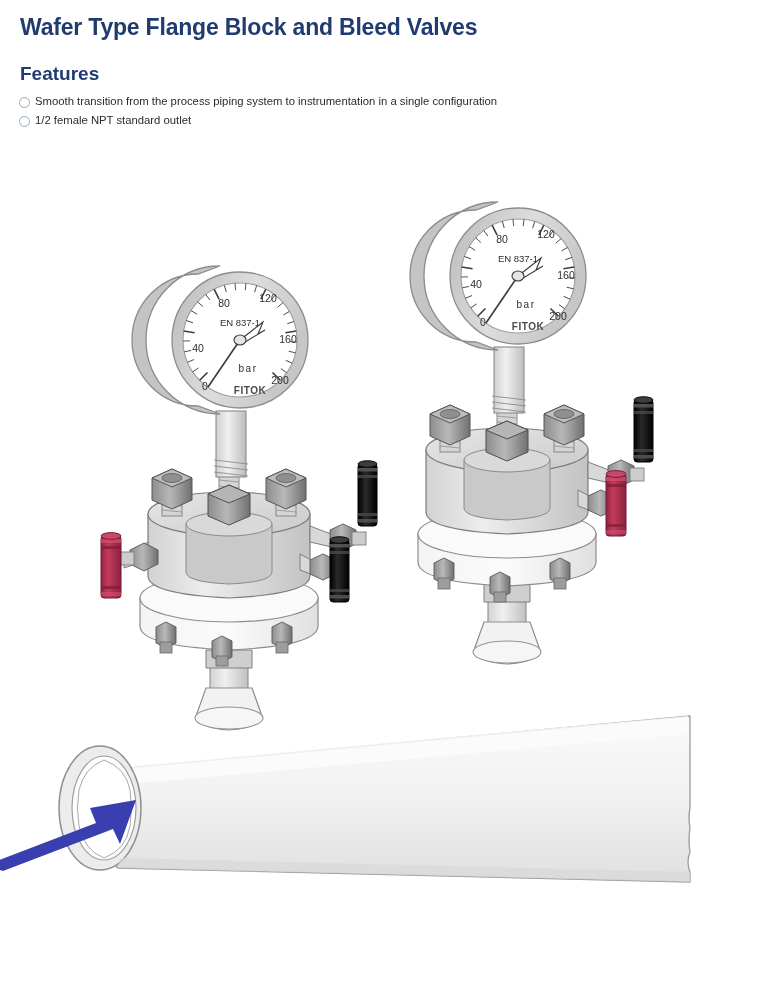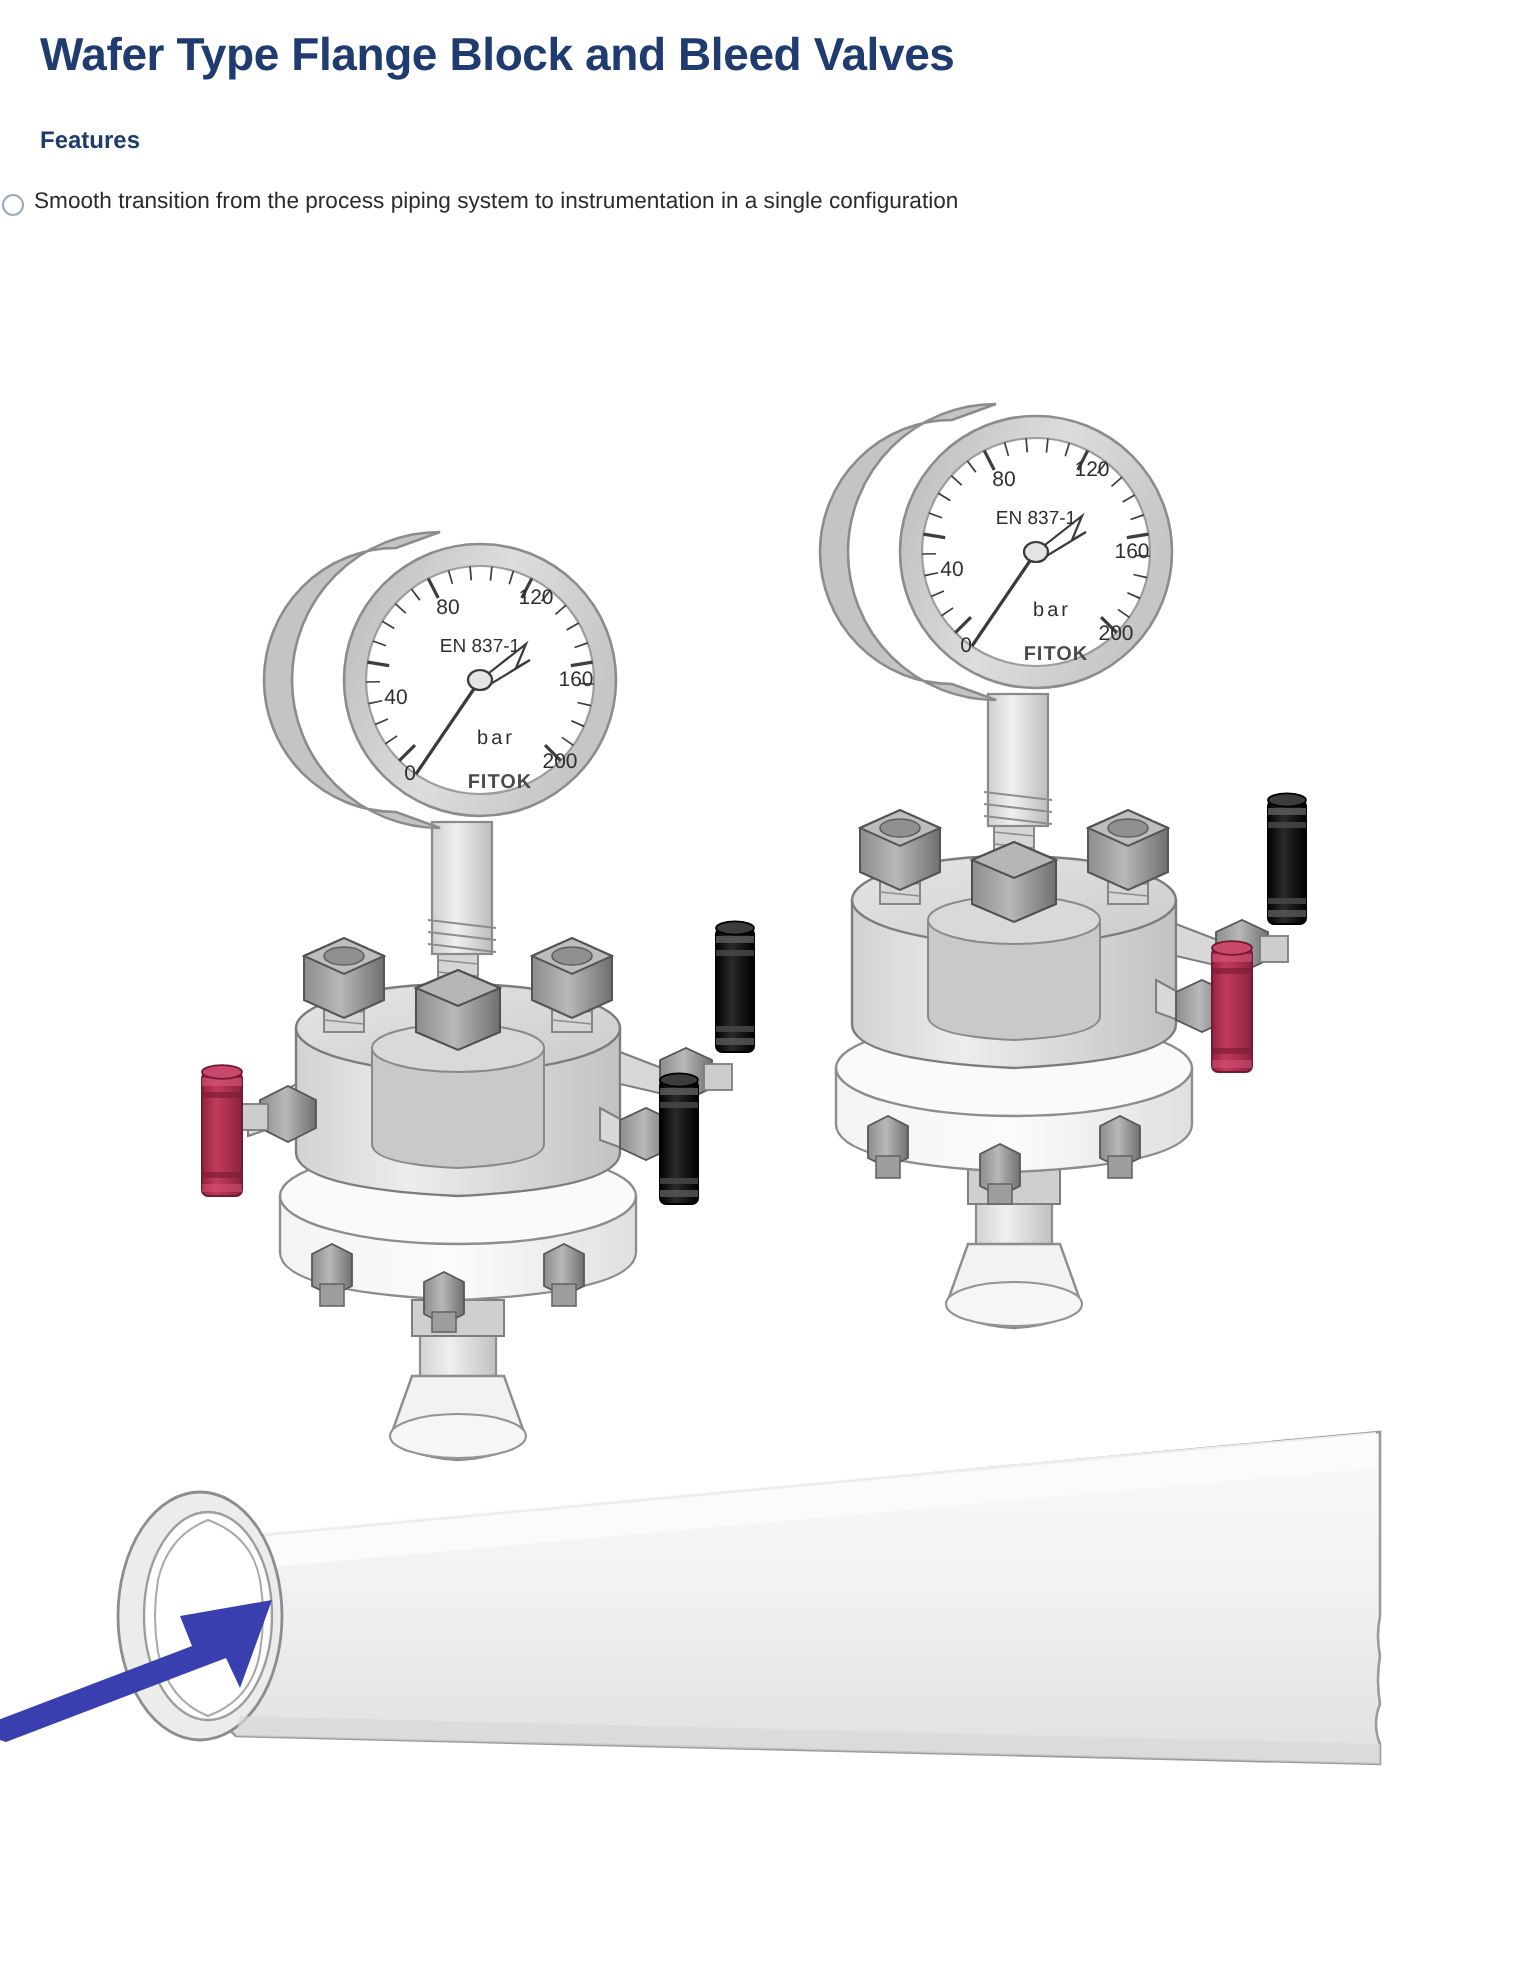--- a/index.html
+++ b/index.html
@@ -28,27 +28,27 @@
     font-size: 23px;
     font-weight: bold;
     color: #1f3b70;
     letter-spacing: -0.2px;
     white-space: nowrap;
   }
   .features-heading {
     position: absolute;
     left: 20px;
     top: 63px;
-    font-size: 12px;
+    font-size: 19px;
     font-weight: bold;
     color: #1f3b70;
   }
   .features-list {
     position: absolute;
-    left: 1px;
+    left: 19px;
     top: 94px;
     width: 700px;
   }
   .feature-item {
     display: flex;
     align-items: flex-start;
     margin-bottom: 3px;
     height: 16px;
   }
   .bullet-icon {
@@ -82,20 +82,24 @@
 <div class="page">
 
   <div class="page-title">Wafer Type Flange Block and Bleed Valves</div>
 
   <div class="features-heading">Features</div>
 
   <div class="features-list">
     <div class="feature-item">
       <span class="bullet-icon"></span>
       <span class="feature-text">Smooth transition from the process piping system to instrumentation in a single configuration</span>
+    </div>
+    <div class="feature-item">
+      <span class="bullet-icon"></span>
+      <span class="feature-text">1/2 female NPT standard outlet</span>
     </div>
   </div>
 
   <div class="illustration">
     <svg width="768" height="800" viewBox="0 0 768 800" xmlns="http://www.w3.org/2000/svg">
       <defs>
         <linearGradient id="gBody" x1="0" y1="0" x2="1" y2="0">
           <stop offset="0%" stop-color="#d2d2d2"></stop>
           <stop offset="35%" stop-color="#ededed"></stop>
           <stop offset="100%" stop-color="#c2c2c2"></stop>

